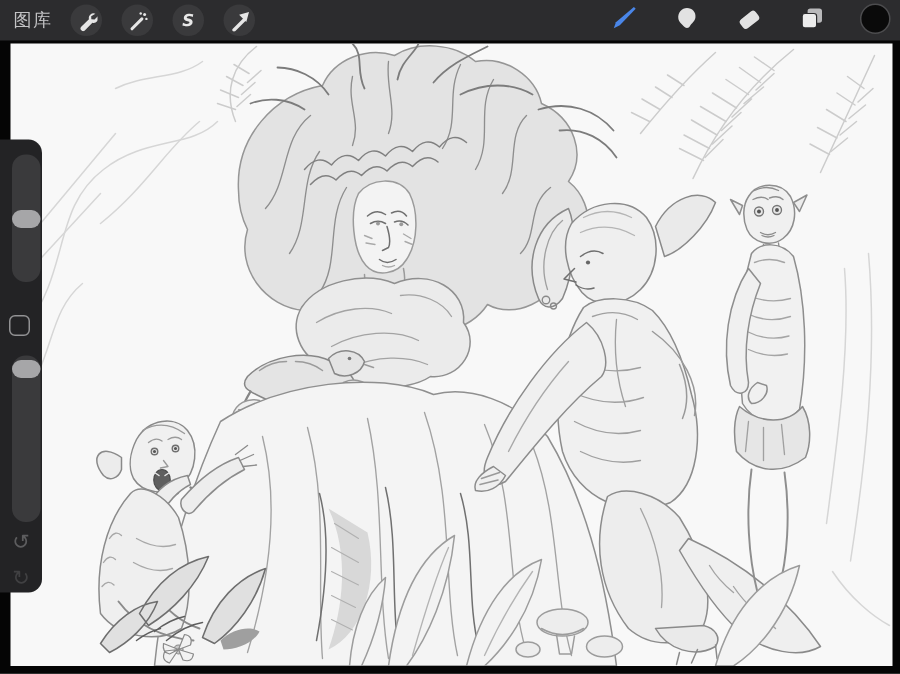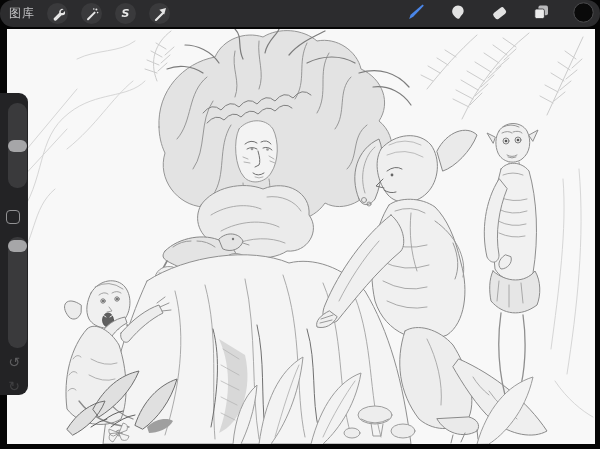--- a/index.html
+++ b/index.html
@@ -1,20 +1,20 @@
 <!DOCTYPE html>
 <html><head>
 <meta charset="utf-8">
 <style>
   html,body{margin:0;padding:0;background:#000;}
   .app{position:relative;width:600px;height:449px;background:#050505;overflow:hidden;
        font-family:"Liberation Sans",sans-serif;}
   
   .topbar{position:absolute;left:0;top:0;width:600px;height:27px;background:#2c2c2e;
-          display:flex;align-items:center;z-index:30;border-radius:13px;}
+          display:flex;align-items:center;z-index:30;}
   .gallery-label{color:#c3c3c5;font-size:12px;margin-left:9px;letter-spacing:1px;cursor:default;}
   .tool-circle{width:21px;height:21px;border-radius:50%;background:#3a3a3c;border:none;
                margin-left:13px;display:flex;align-items:center;justify-content:center;
                padding:0;cursor:pointer;}
   .tool-circle svg{display:block;}
   .right-tools{position:absolute;right:6px;top:0;height:27px;display:flex;align-items:center;gap:21px;}
   .flat-tool{background:none;border:none;padding:0;margin:0;width:21px;height:21px;
              display:flex;align-items:center;justify-content:center;cursor:pointer;}
   .s-glyph{font-family:"DejaVu Sans",sans-serif;font-size:11px;font-style:italic;font-weight:bold;
            color:#e8e8e8;line-height:1;}

